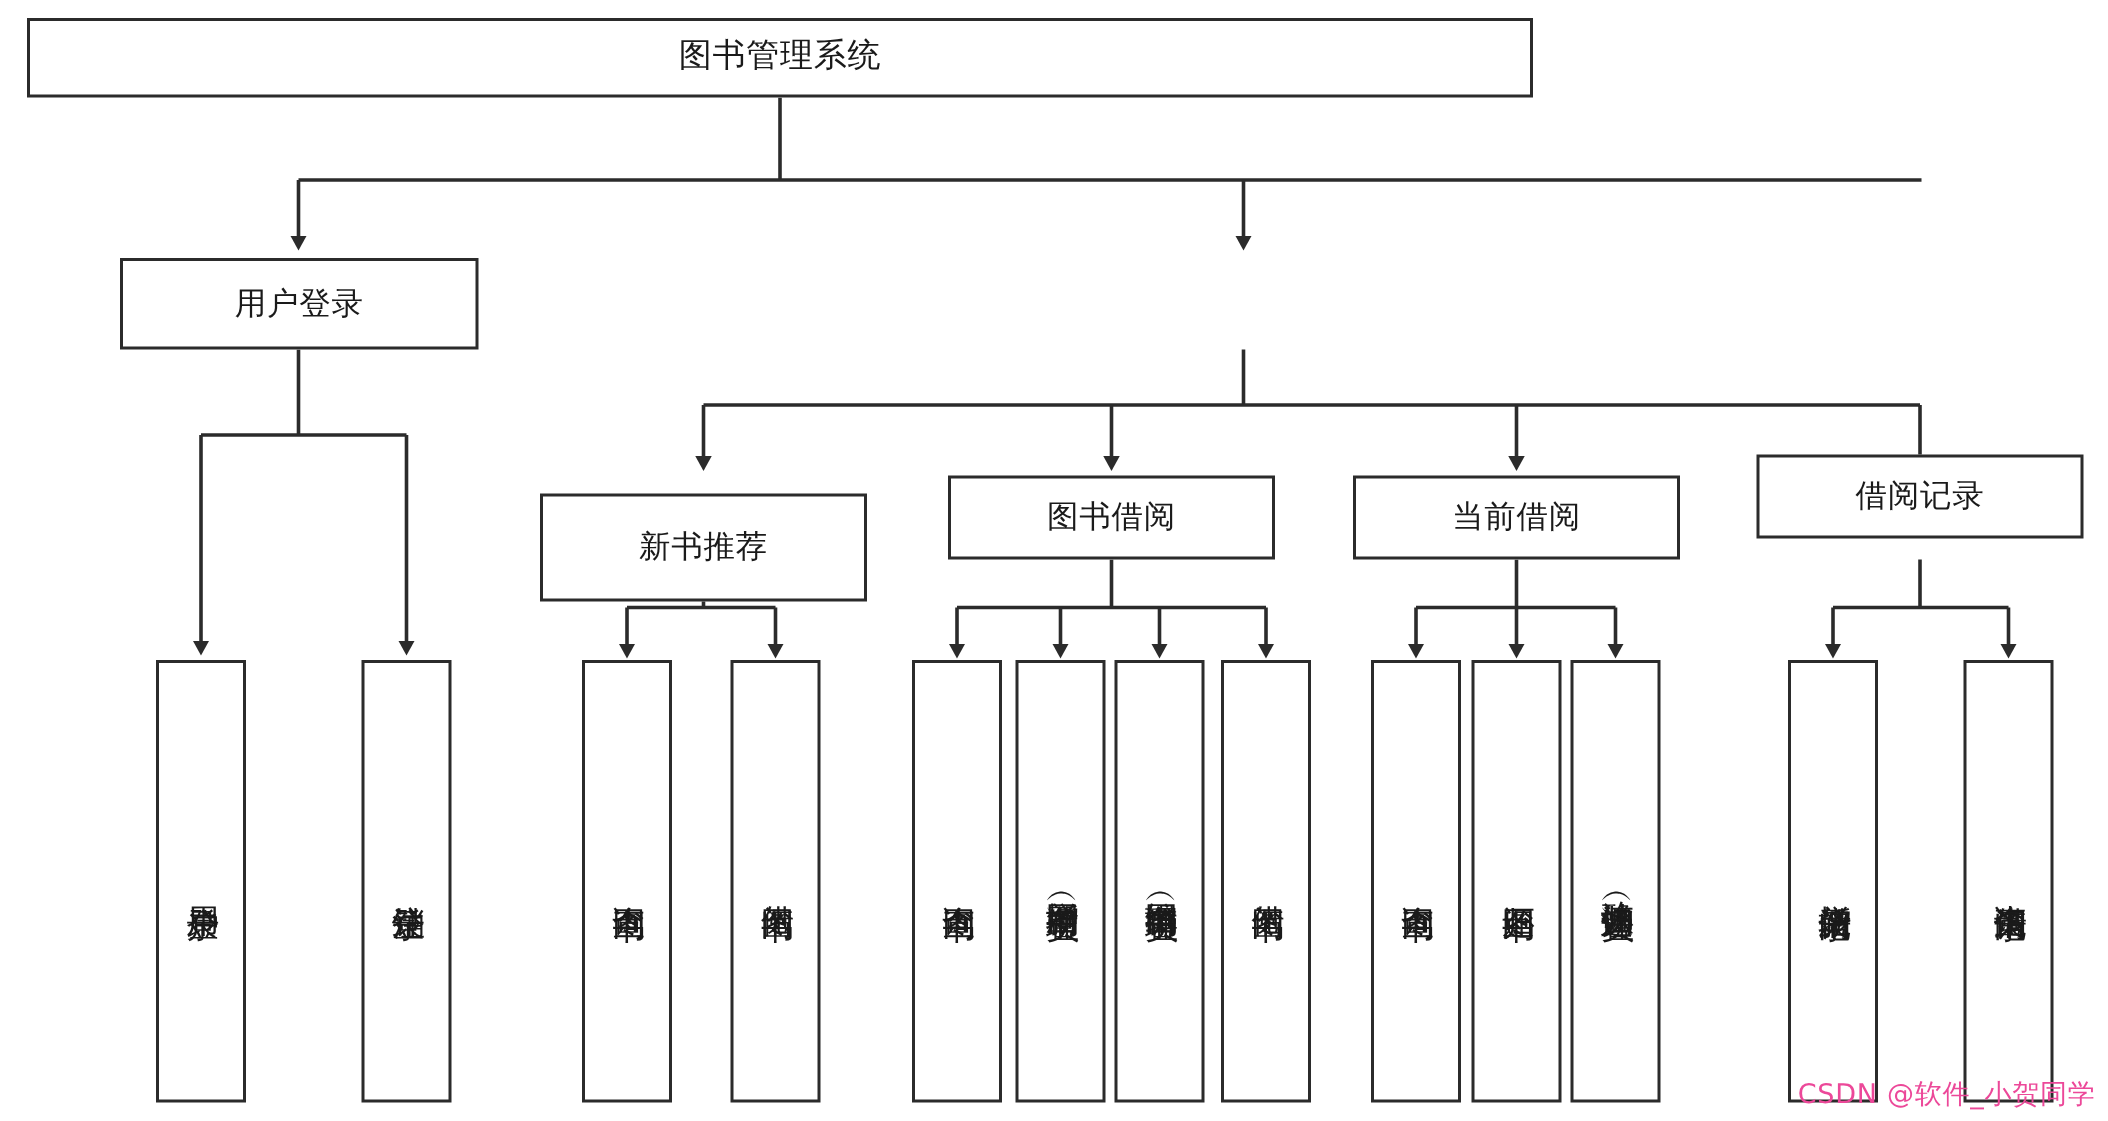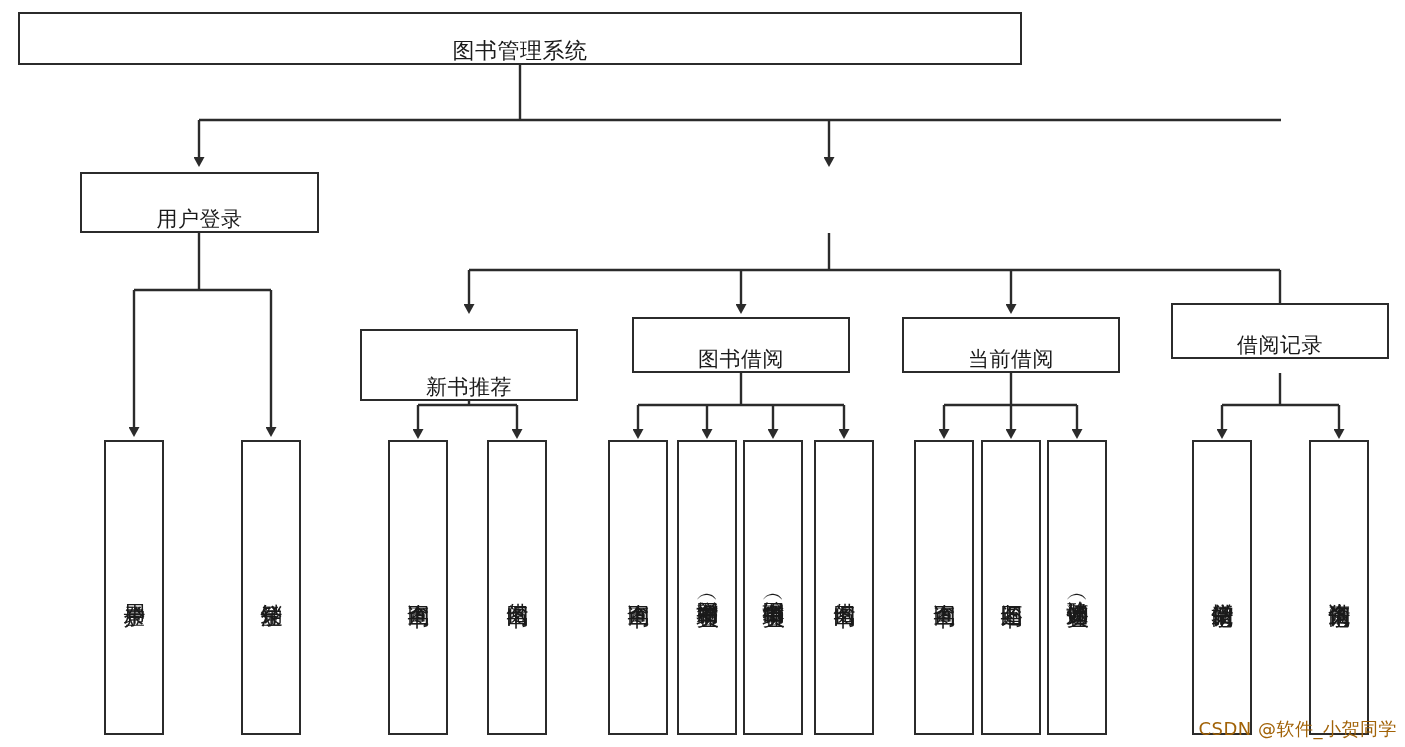--- a/index.html
+++ b/index.html
@@ -25,21 +25,21 @@
     width: 1405px;
     height: 747px;
     pointer-events: none;
   }
   .node {
     position: absolute;
     box-sizing: border-box;
     background: #ffffff;
     border: 2px solid #2b2b2b;
     display: flex;
-    align-items: flex-end;
+    align-items: center;
     justify-content: center;
     color: #1a1a1a;
   }
   .node.horizontal {
     font-size: 21px;
     letter-spacing: 0.5px;
     line-height: 1.1;
   }
   .node.root {
     font-size: 22px;
@@ -60,21 +60,21 @@
   }
   .htext {
     display: block;
     white-space: nowrap;
   }
   #watermark {
     position: absolute;
     right: 8px;
     bottom: 6px;
     font-size: 18px;
-    color: #a16207;
+    color: #ec4899;
     letter-spacing: 0.5px;
     white-space: nowrap;
     user-select: none;
   }
 </style>
 </head>
 <body>
 
 <div id="diagram-root">
 

